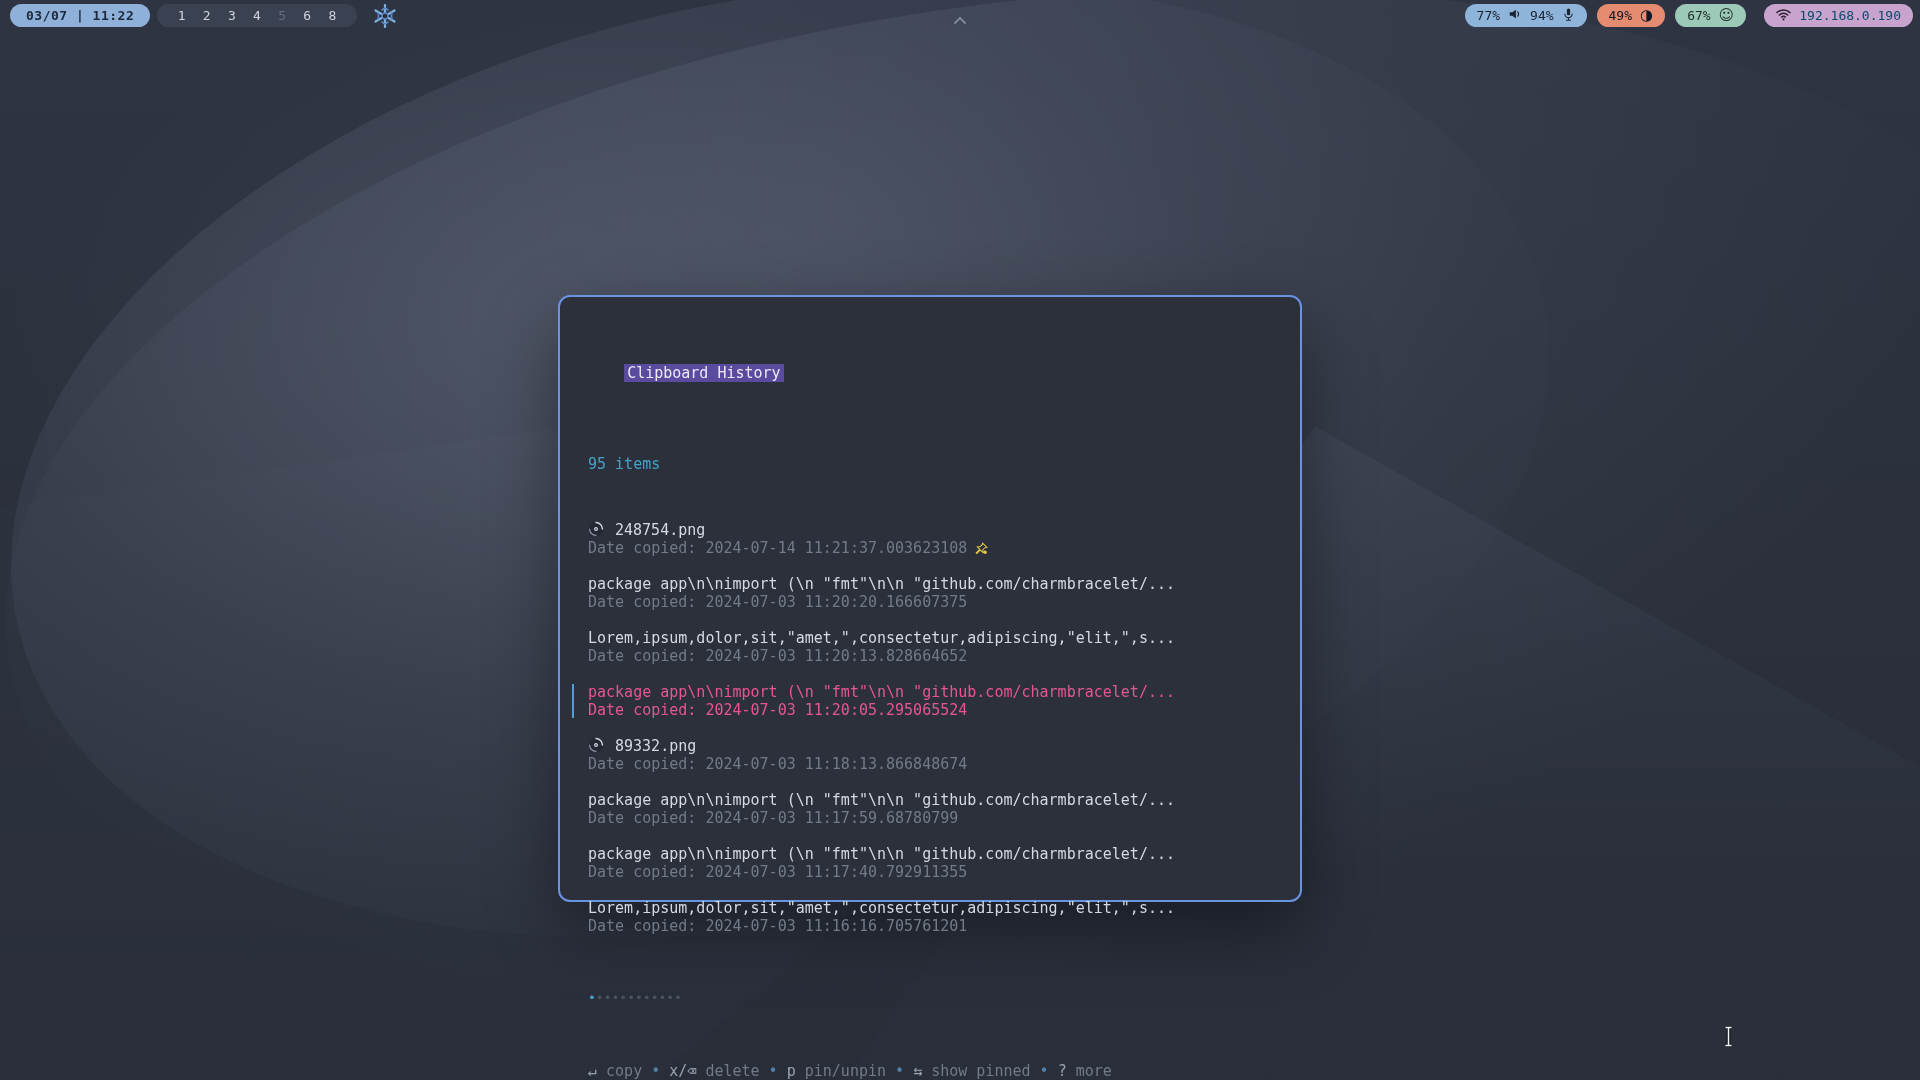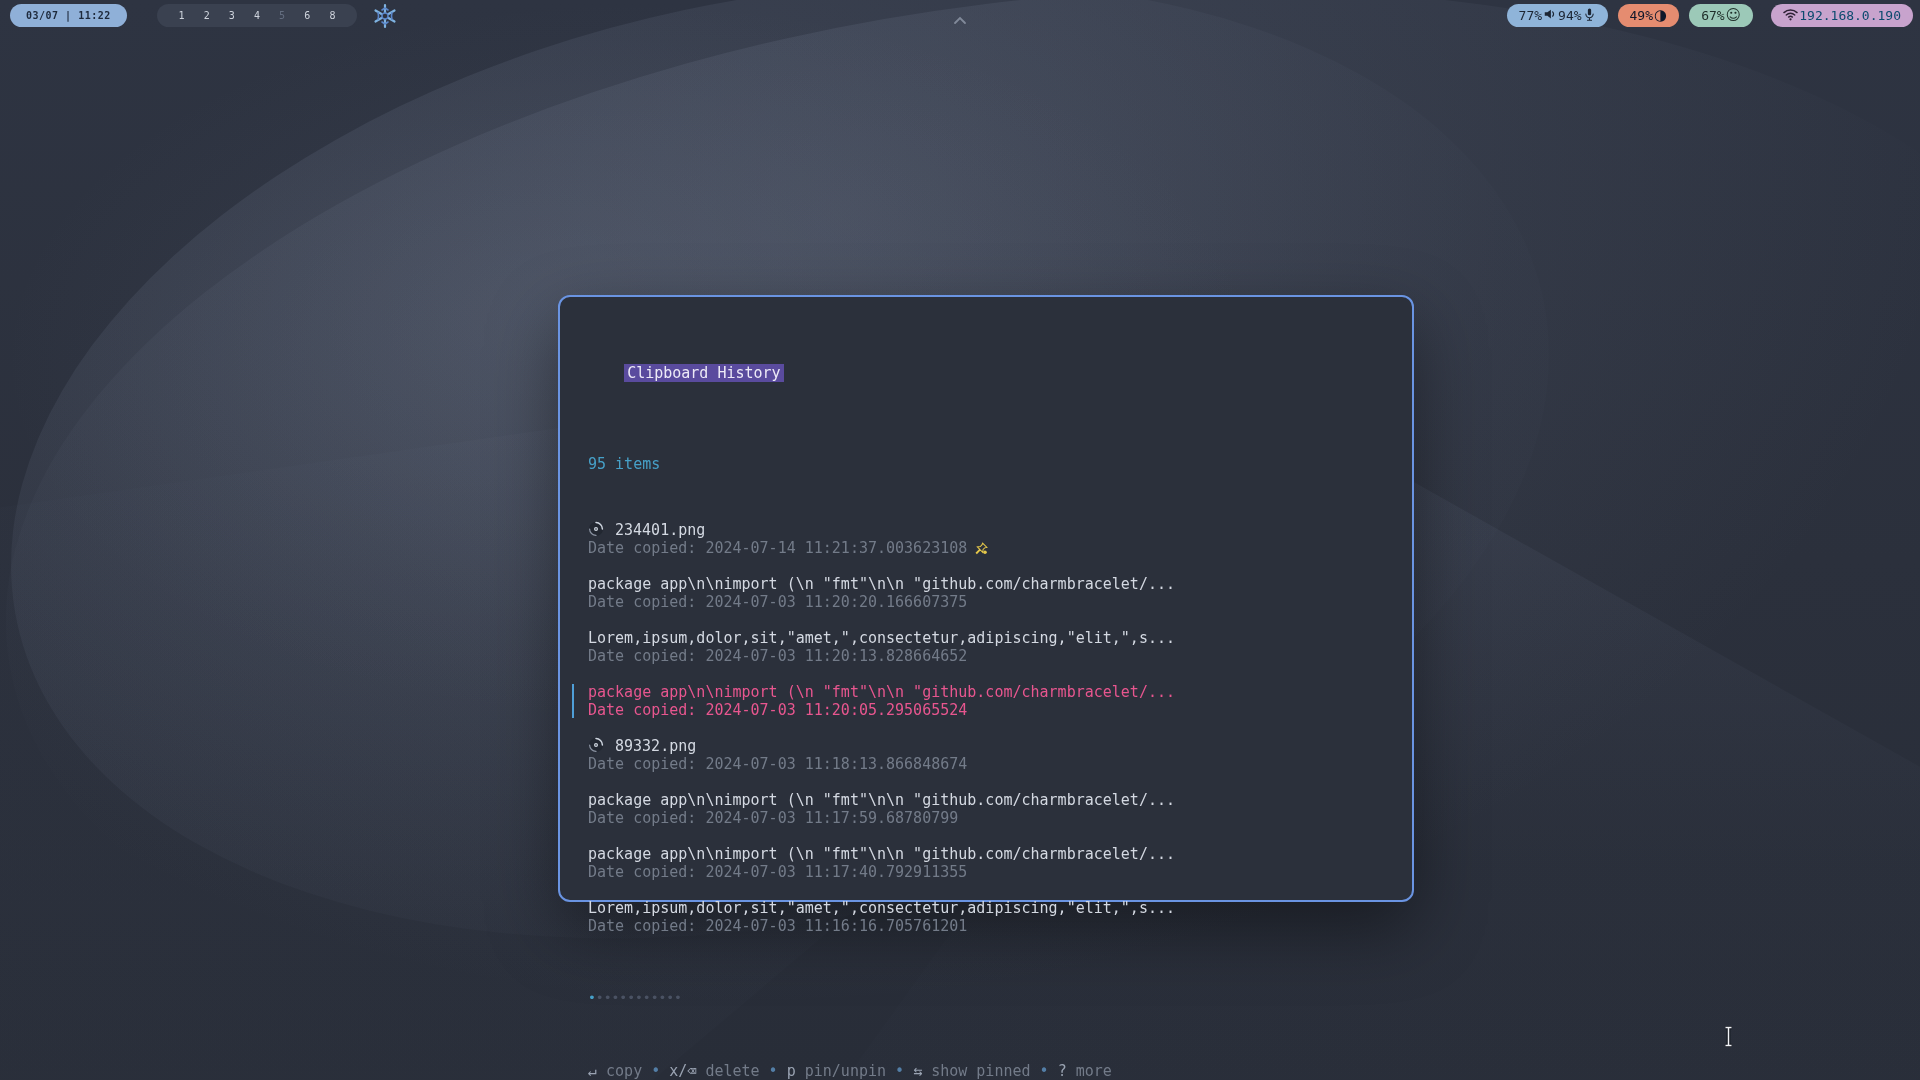--- a/index.html
+++ b/index.html
@@ -28,37 +28,37 @@
     left:-240px;bottom:-600px;width:2100px;height:1050px;border-radius:50%;
     background:radial-gradient(ellipse at 42% 18%,rgba(128,138,160,.20),transparent 65%);
     transform:rotate(-7deg);position:absolute;inset:auto;
   }
   .wp-haze{
     left:340px;top:190px;width:1260px;height:720px;position:absolute;inset:auto;
     background:radial-gradient(closest-side,rgba(125,135,155,.12),transparent);
   }
   
   .topbar{position:absolute;top:0;left:0;right:0;height:30px;z-index:5}
-  .pill{position:absolute;top:4px;height:23px;border-radius:12px;display:flex;align-items:center;font-size:10px;box-sizing:border-box}
+  .pill{position:absolute;top:4px;height:23px;border-radius:12px;display:flex;align-items:center;font-size:13px;box-sizing:border-box}
   .clock{left:10px;padding:0 16px;background:#8fb0d8;color:#1e2a3c;letter-spacing:.5px;font-weight:bold}
   .ws{left:157px;width:200px;background:#3a4150;color:#cfd4dd;justify-content:space-around;padding:0 12px}
   .ws .num{cursor:default}
   .ws .num.dim{color:#646e80}
   .snowflake{position:absolute;left:372px;top:3px;width:26px;height:26px}
   .center-ind{position:absolute;left:953px;top:10px;width:14px;height:9px;opacity:.75}
   .right-pills{position:absolute;right:7px;top:4px;display:flex;gap:10px;align-items:center}
-  .pill2{height:23px;border-radius:12px;display:flex;align-items:center;font-size:13px;padding:0 12px;gap:1px;box-sizing:border-box}
+  .pill2{height:23px;border-radius:12px;display:flex;align-items:center;font-size:13px;padding:0 12px;gap:8px;box-sizing:border-box}
   .audio{background:var(--pill-audio,#8fb4d9);color:#1c2533}
   .brightness{background:var(--pill-brightness,#e58c70);color:#0f172a}
   .battery{background:var(--pill-battery,#9cc9b8);color:#1f2e29}
   .network{background:var(--pill-network,#c8a3cd);color:#0c4a6e;margin-left:8px}
   .glyph-icon{font-family:"DejaVu Sans",sans-serif;font-size:15px;line-height:1}
   
   .clip-window{
-    position:absolute;left:558px;top:295px;width:856px;height:607px;box-sizing:border-box;
+    position:absolute;left:558px;top:295px;width:744px;height:607px;box-sizing:border-box;
     background:#2b303b;border:2px solid var(--accent-border,#6a94e2);border-radius:12px;
     box-shadow:0 26px 70px rgba(0,0,0,.42);
     padding:13px 24px 16px 28px;
     font-size:15px;line-height:18px;color:var(--text-primary,#d4d9e2);
     z-index:4;white-space:pre;
   }
   .win-title{display:inline-block;background:var(--title-bg,#5a4b9e);color:#edeaf7;padding:0 3px;margin-bottom:19px}
   .items-count{color:var(--info-blue,#46a0c8);margin-bottom:12px}
   .clip-item{margin-bottom:18px;position:relative}
   .clip-item .line2{color:var(--text-muted,#737b89)}
@@ -162,21 +162,21 @@
   <div>
     <span class="win-title">Clipboard History</span>
   </div>
   <div class="items-count">95 items</div>
   <div id="clip-list"><div class="clip-item"><div class="line1"><span class="file-icon"><svg width="16" height="16" viewBox="0 0 16 16">
               <circle cx="8" cy="8" r="7" fill="#222731"></circle>
               <path d="M8 1.6a6.4 6.4 0 0 1 6.4 6.4" stroke="#cfd6e0" stroke-width="1.5" fill="none" stroke-linecap="round"></path>
               <path d="M8 14.4a6.4 6.4 0 0 1-6.4-6.4" stroke="#8b93a2" stroke-width="1.2" fill="none" stroke-linecap="round"></path>
               <circle cx="8" cy="8" r="2" fill="#cfd6e0"></circle>
               <circle cx="8" cy="8" r="0.8" fill="#222731"></circle>
-            </svg></span><span class="txt">234401.png</span></div><div class="line2"><span>Date copied: 2024-07-14 11:21:37.003623108</span><span class="pin-ic"><svg width="13" height="13" viewBox="0 0 14 14">
+            </svg></span><span class="txt">248754.png</span></div><div class="line2"><span>Date copied: 2024-07-14 11:21:37.003623108</span><span class="pin-ic"><svg width="13" height="13" viewBox="0 0 14 14">
               <path d="M8.2 1.2l4.6 4.6-2.4.5-1.7 1.7-.4 3.2-2.6-2.6L2 12.4 1.3 11.7l3.8-3.8L2.5 5.3l3.2-.4 1.7-1.7z" fill="none" stroke="#e6c84a" stroke-width="1.1"></path>
               <circle cx="10.8" cy="11" r="1.9" fill="#e6c84a"></circle>
             </svg></span></div></div><div class="clip-item"><div class="line1"><span class="txt">package app\n\nimport (\n "fmt"\n\n "github.com/charmbracelet/...</span></div><div class="line2"><span>Date copied: 2024-07-03 11:20:20.166607375</span></div></div><div class="clip-item"><div class="line1"><span class="txt">Lorem,ipsum,dolor,sit,"amet,",consectetur,adipiscing,"elit,",s...</span></div><div class="line2"><span>Date copied: 2024-07-03 11:20:13.828664652</span></div></div><div class="clip-item selected"><div class="line1"><span class="txt">package app\n\nimport (\n "fmt"\n\n "github.com/charmbracelet/...</span></div><div class="line2"><span>Date copied: 2024-07-03 11:20:05.295065524</span></div></div><div class="clip-item"><div class="line1"><span class="file-icon"><svg width="16" height="16" viewBox="0 0 16 16">
               <circle cx="8" cy="8" r="7" fill="#222731"></circle>
               <path d="M8 1.6a6.4 6.4 0 0 1 6.4 6.4" stroke="#cfd6e0" stroke-width="1.5" fill="none" stroke-linecap="round"></path>
               <path d="M8 14.4a6.4 6.4 0 0 1-6.4-6.4" stroke="#8b93a2" stroke-width="1.2" fill="none" stroke-linecap="round"></path>
               <circle cx="8" cy="8" r="2" fill="#cfd6e0"></circle>
               <circle cx="8" cy="8" r="0.8" fill="#222731"></circle>
             </svg></span><span class="txt">89332.png</span></div><div class="line2"><span>Date copied: 2024-07-03 11:18:13.866848674</span></div></div><div class="clip-item"><div class="line1"><span class="txt">package app\n\nimport (\n "fmt"\n\n "github.com/charmbracelet/...</span></div><div class="line2"><span>Date copied: 2024-07-03 11:17:59.68780799</span></div></div><div class="clip-item"><div class="line1"><span class="txt">package app\n\nimport (\n "fmt"\n\n "github.com/charmbracelet/...</span></div><div class="line2"><span>Date copied: 2024-07-03 11:17:40.792911355</span></div></div><div class="clip-item"><div class="line1"><span class="txt">Lorem,ipsum,dolor,sit,"amet,",consectetur,adipiscing,"elit,",s...</span></div><div class="line2"><span>Date copied: 2024-07-03 11:16:16.705761201</span></div></div></div>
   <div class="dots" id="dots"><span class="dot active">•</span><span class="dot">•</span><span class="dot">•</span><span class="dot">•</span><span class="dot">•</span><span class="dot">•</span><span class="dot">•</span><span class="dot">•</span><span class="dot">•</span><span class="dot">•</span><span class="dot">•</span><span class="dot">•</span></div>

